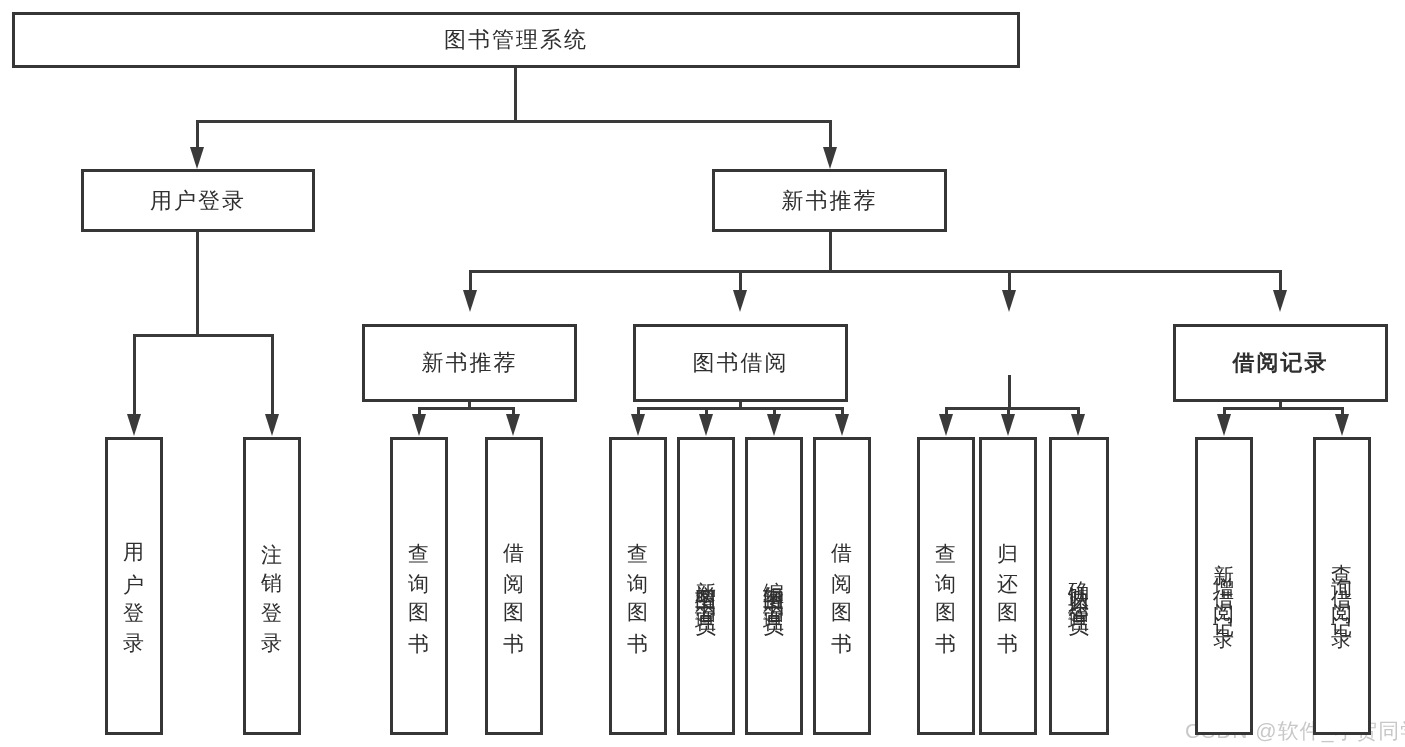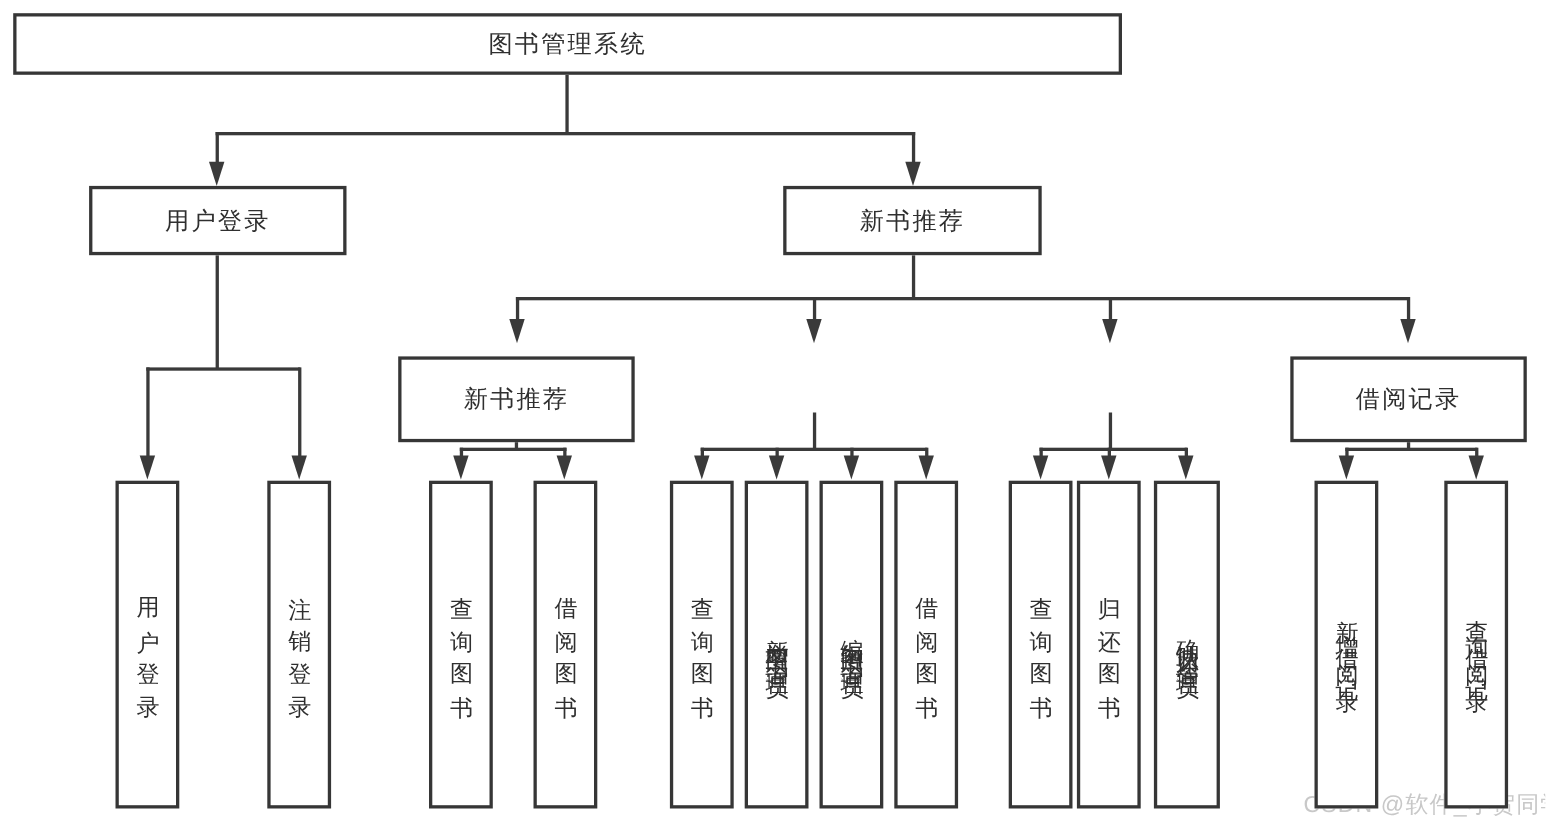--- a/index.html
+++ b/index.html
@@ -121,21 +121,24 @@
   <div class="node h-node l2-node" style="left:81px;width:234px;">
     <span>用户登录</span>
   </div>
   <div class="node h-node l2-node" style="left:712px;width:235px;">
     <span>新书推荐</span>
   </div>
 
   <div class="node h-node l3-node" style="left:362px;">
     <span>新书推荐</span>
   </div>
-  <div class="node h-node l3-node" style="left:1173px;">
+  <div class="node h-node l3-node" style="left:633px;">
+    <span>图书借阅</span>
+  </div>
+  <div class="node h-node l3-node" style="left:1173px;font-weight:bold;">
     <span>借阅记录</span>
   </div>
 
   <div class="leaf ls4" style="left:105px;">
     <span class="vtext">用户登录</span>
   </div>
   <div class="leaf ls4" style="left:243px;">
     <span class="vtext">注销登录</span>
   </div>
 

